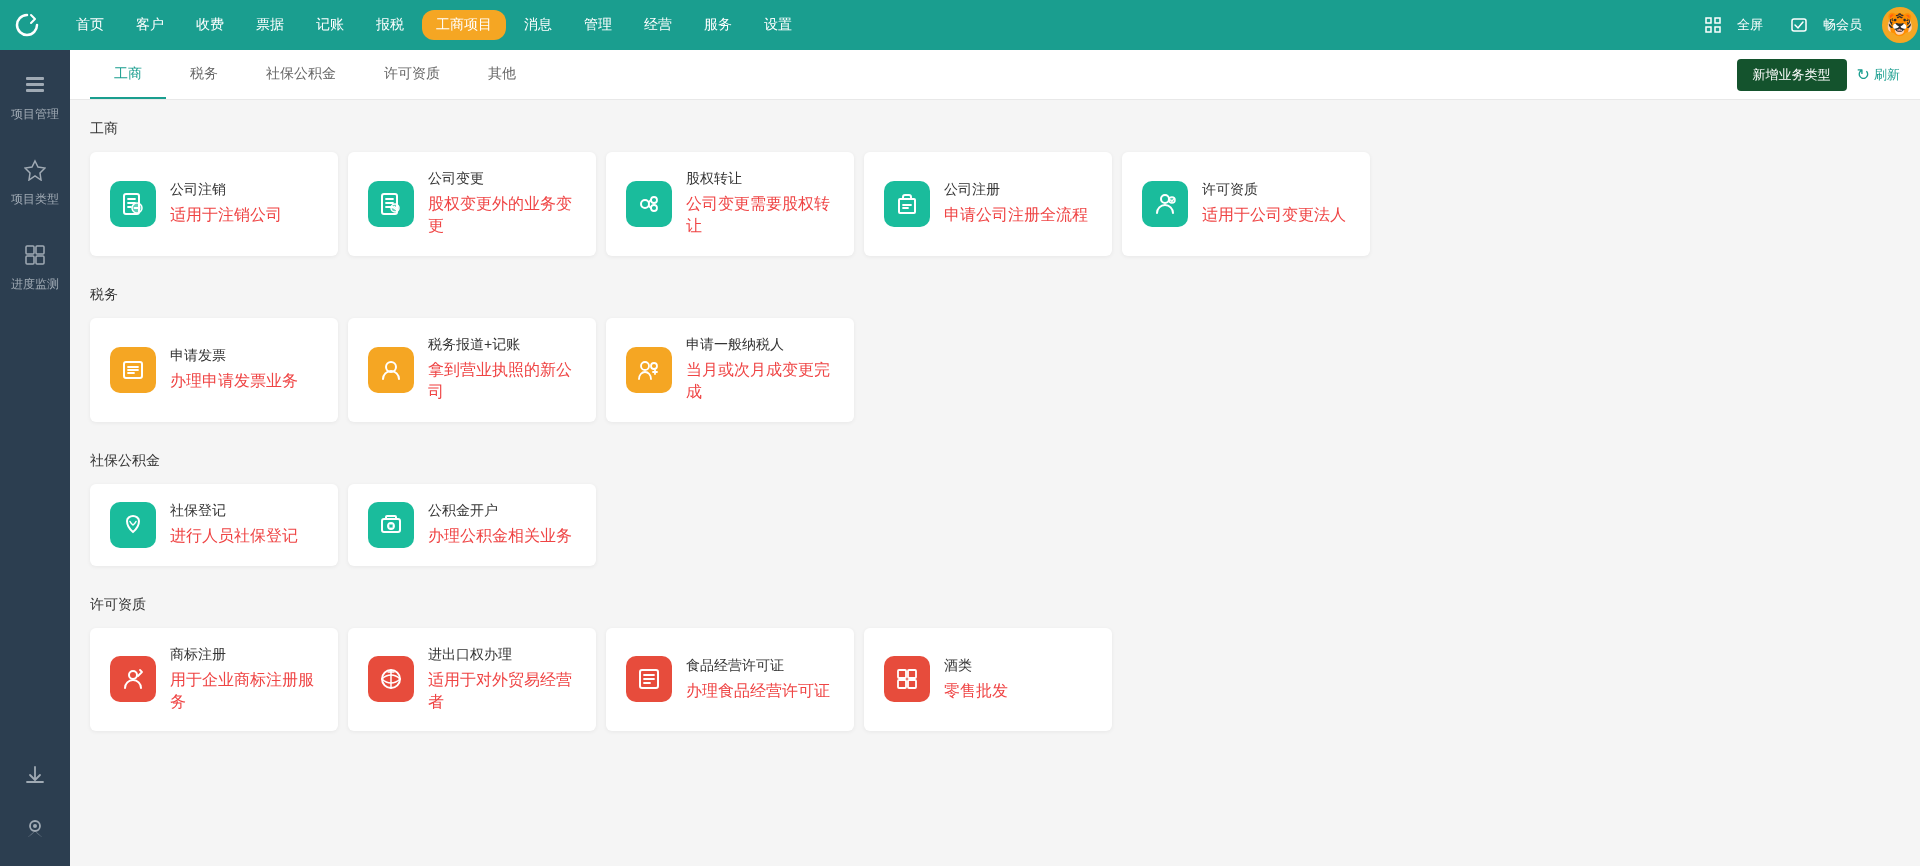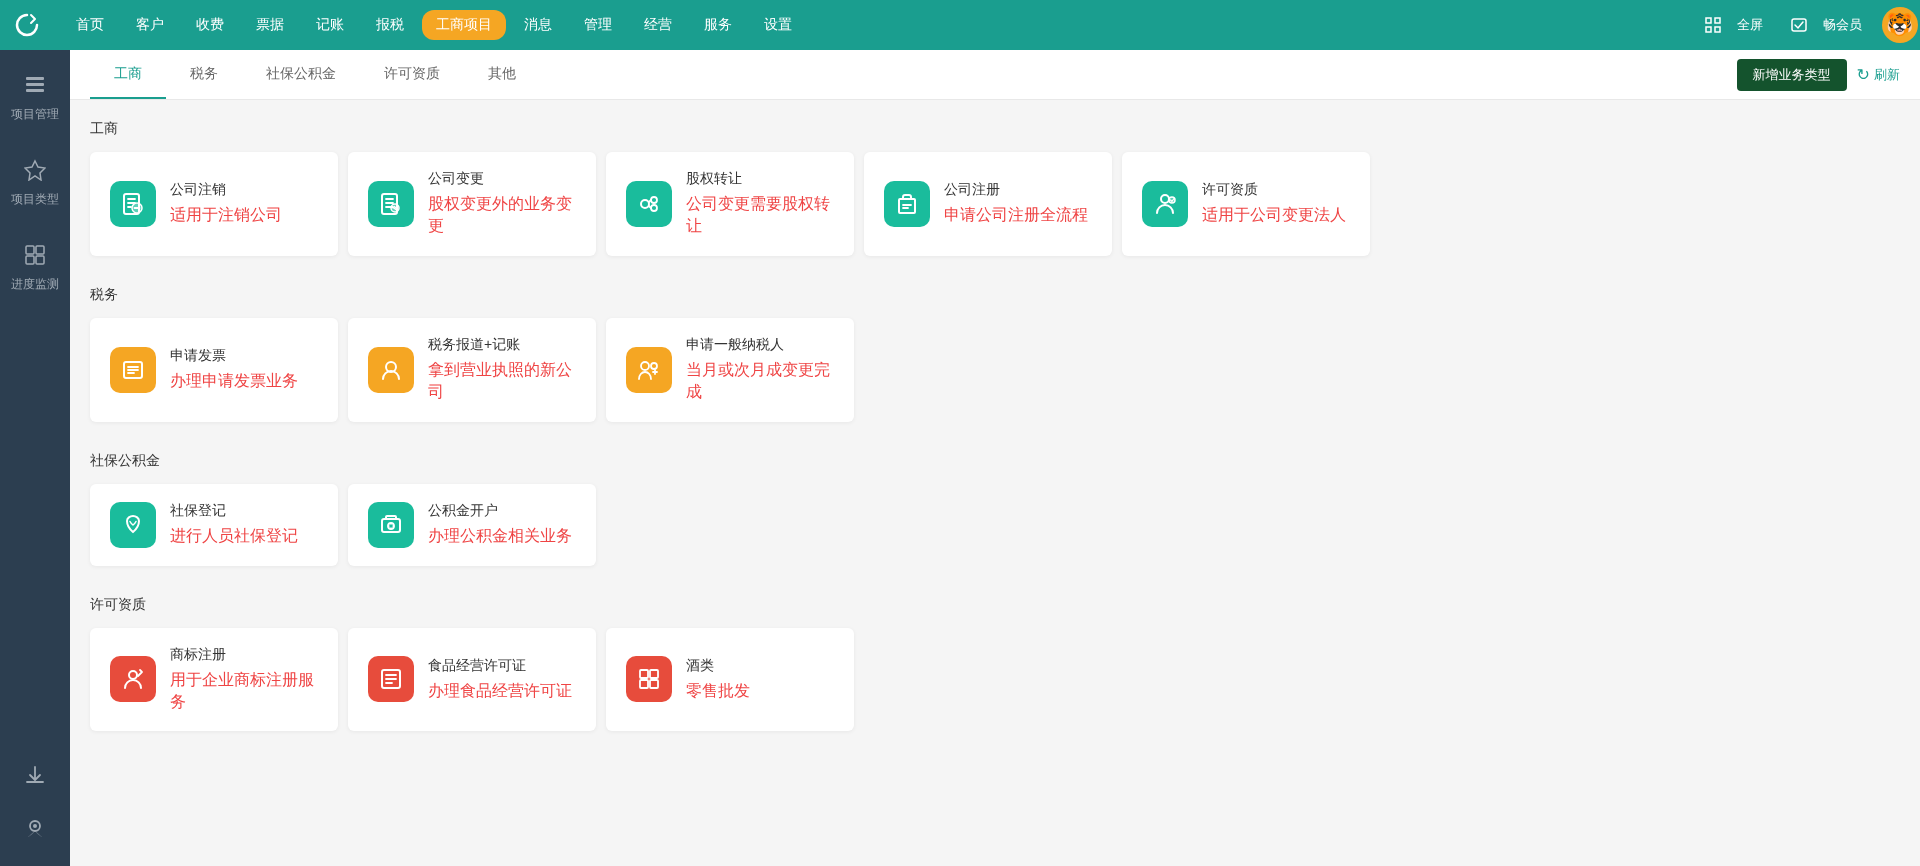--- a/index.html
+++ b/index.html
@@ -527,20 +527,33 @@
                   <path d="M5 22 C5 17.6 8.6 14 13 14 C17.4 14 21 17.6 21 22" stroke="white" stroke-width="2" fill="none" stroke-linecap="round"></path>
                   <path d="M20 4 L22 6 L18 10" stroke="white" stroke-width="1.8" stroke-linecap="round" stroke-linejoin="round"></path>
                 </svg>
             </div>
             <div class="card-text">
               <div class="card-title">商标注册</div>
               <div class="card-desc">用于企业商标注册服务</div>
             </div>
           </div>
 
+          <div class="service-card">
+            <div class="card-icon red">
+              <svg width="26" height="26" viewBox="0 0 26 26" fill="none">
+                  <circle cx="13" cy="13" r="9" stroke="white" stroke-width="2" fill="none"></circle>
+                  <path d="M4 13 C4 13 8 9 13 9 C18 9 22 13 22 13 C22 13 18 17 13 17 C8 17 4 13 4 13Z" stroke="white" stroke-width="1.5" fill="none"></path>
+                  <path d="M13 4 L13 22 M10 6 L16 6" stroke="white" stroke-width="1.5" stroke-linecap="round"></path>
+                </svg>
+            </div>
+            <div class="card-text">
+              <div class="card-title">进出口权办理</div>
+              <div class="card-desc">适用于对外贸易经营者</div>
+            </div>
+          </div>
 
           <div class="service-card">
             <div class="card-icon red">
               <svg width="26" height="26" viewBox="0 0 26 26" fill="none">
                   <rect x="4" y="4" width="18" height="18" rx="2" stroke="white" stroke-width="2" fill="none"></rect>
                   <path d="M8 9 L18 9 M8 13 L18 13 M8 17 L14 17" stroke="white" stroke-width="1.8" stroke-linecap="round"></path>
                 </svg>
             </div>
             <div class="card-text">
               <div class="card-title">食品经营许可证</div>

